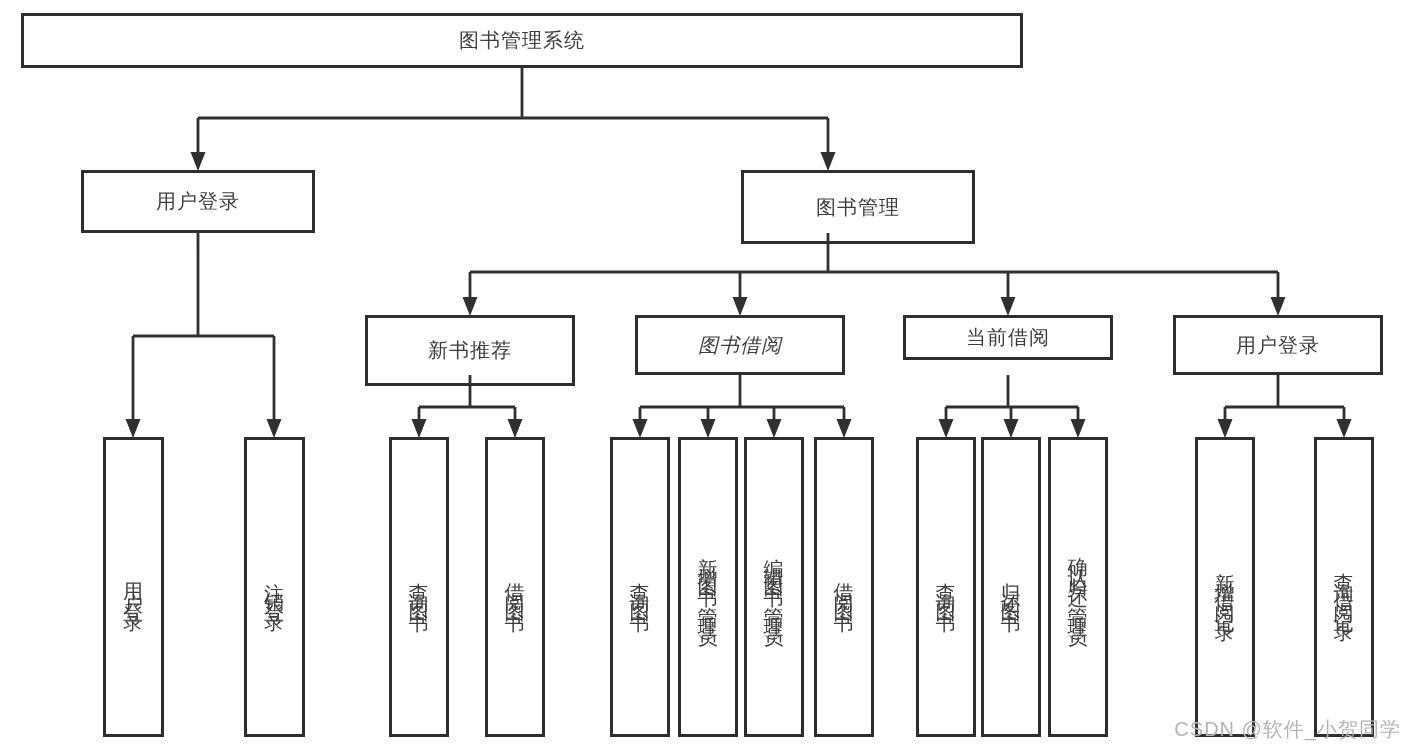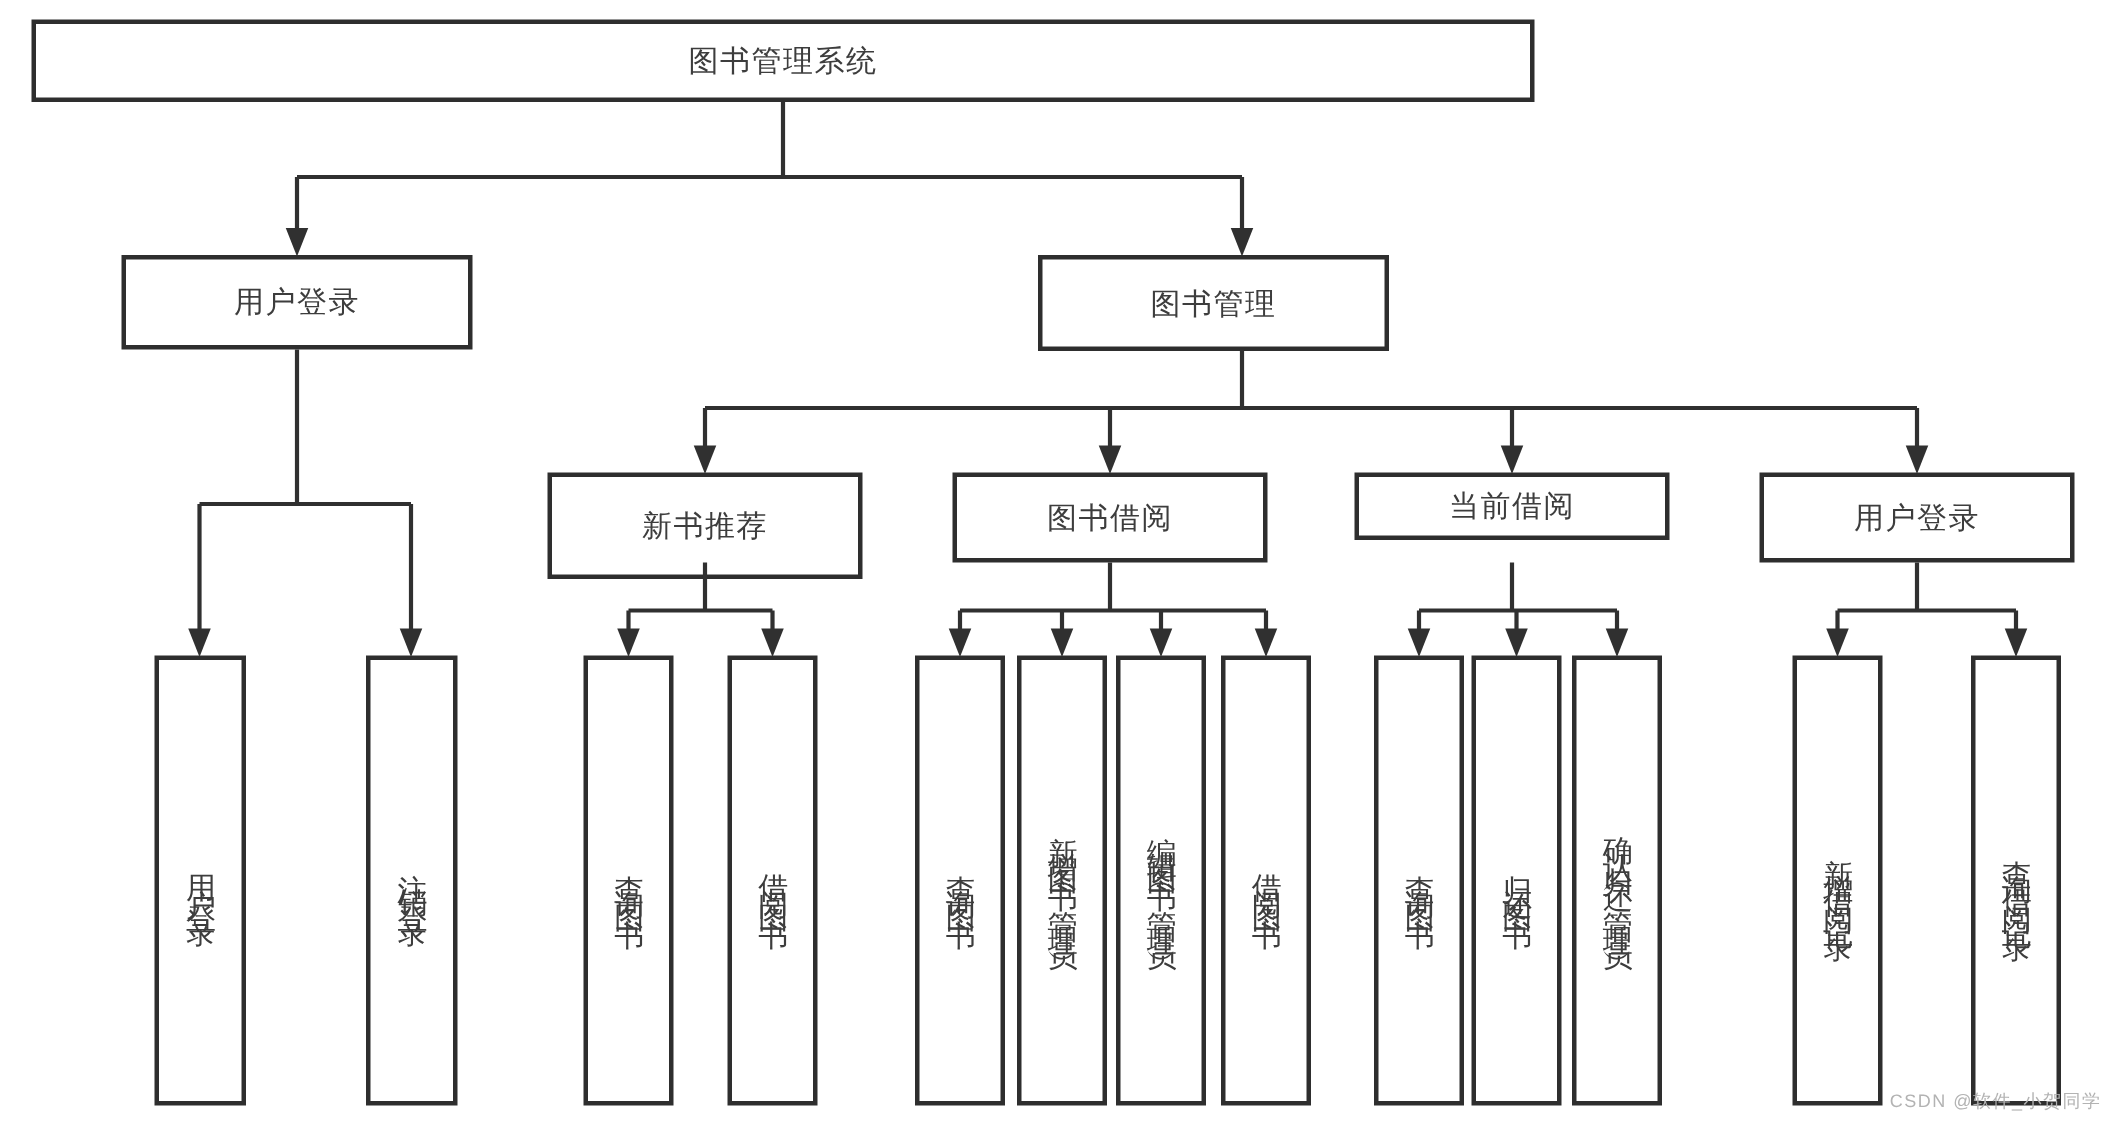--- a/index.html
+++ b/index.html
@@ -22,44 +22,44 @@
     letter-spacing:10px; line-height:1; font-size:20px; color:#3d3d3d;
   }
   #connectors {
     position:absolute; left:0; top:0; width:1405px; height:747px;
     z-index:3; pointer-events:none;
   }
   #connectors line { stroke:#303030; stroke-width:2.8; }
   #connectors polygon { fill:#303030; }
   .watermark {
     position:absolute; right:4px; bottom:4px; z-index:5;
-    font-size:12px; color:#b3b3b3; letter-spacing:1px;
+    font-size:20px; color:#b3b3b3; letter-spacing:1px;
     font-family:"Liberation Sans","DejaVu Sans",sans-serif;
   }
 </style>
 </head>
 <body>
 
 <div id="stage">
 
   <div class="box" style="left:21px; top:13px; width:1002px; height:55px;">
     <span>图书管理系统</span>
   </div>
 
   <div class="box" style="left:81px; top:170px; width:234px; height:63px;">
     <span>用户登录</span>
   </div>
-  <div class="box" style="left:692px; top:170px; width:234px; height:64px;">
+  <div class="box" style="left:741px; top:170px; width:234px; height:74px;">
     <span>图书管理</span>
   </div>
 
   <div class="box" style="left:365px; top:315px; width:210px; height:71px;">
     <span>新书推荐</span>
   </div>
-  <div class="box" style="left:635px; top:315px; width:210px; height:60px;">
+  <div class="box" style="left:635px; top:315px; width:210px; height:60px;font-style:italic;">
     <span>图书借阅</span>
   </div>
   <div class="box" style="left:903px; top:315px; width:210px; height:45px;">
     <span>当前借阅</span>
   </div>
   <div class="box" style="left:1173px; top:315px; width:210px; height:60px;">
     <span>用户登录</span>
   </div>
 
   <div class="box leaf" style="left:103px; top:437px; width:61px; height:300px;">

